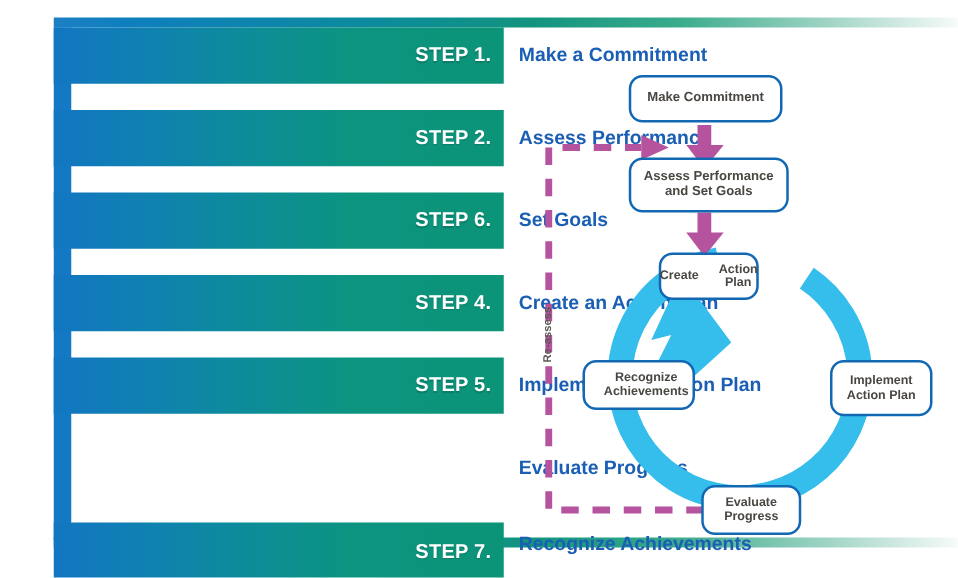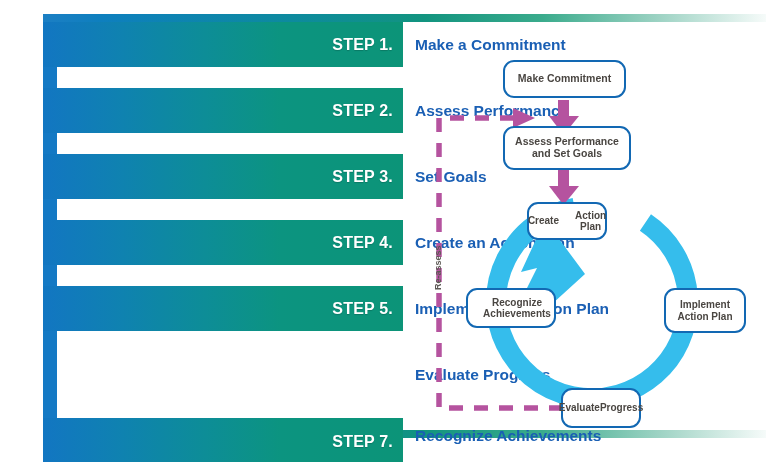--- a/index.html
+++ b/index.html
@@ -56,21 +56,21 @@
     <div class="step-text" style="top:0px;">Make a Commitment</div>
 
     <div class="step-row" style="top:66px;">
       <div class="step-bar"></div>
       <div class="step-label">STEP 2.</div>
     </div>
     <div class="step-text" style="top:66px;">Assess Performance</div>
 
     <div class="step-row" style="top:132px;">
       <div class="step-bar"></div>
-      <div class="step-label">STEP 3.</div>
+      <div class="step-label">STEP 6.</div>
     </div>
     <div class="step-text" style="top:132px;">Set Goals</div>
 
     <div class="step-row" style="top:198px;">
       <div class="step-bar"></div>
       <div class="step-label">STEP 4.</div>
     </div>
     <div class="step-text" style="top:198px;">Create an Action Plan</div>
 
     <div class="step-row" style="top:264px;">
@@ -134,19 +134,19 @@
     <div class="fbox" style="left:251px;top:266px;width:82px;height:45px;font-size:10px;flex-direction:column;">
       <span>Implement</span>
       <span>Action Plan</span>
     </div>
 
     <div class="fbox" style="left:53px;top:266px;width:90px;height:40px;font-size:10px;flex-direction:column;padding-left:12px;">
       <span>Recognize</span>
       <span>Achievements</span>
     </div>
 
-    <div class="fbox" style="left:148px;top:366px;width:80px;height:40px;font-size:10px;flex-direction:row;">
+    <div class="fbox" style="left:148px;top:366px;width:80px;height:40px;font-size:10px;flex-direction:column;">
       <span>Evaluate</span>
       <span>Progress</span>
     </div>
 
   </div>
 </div>
 
 </body></html>

